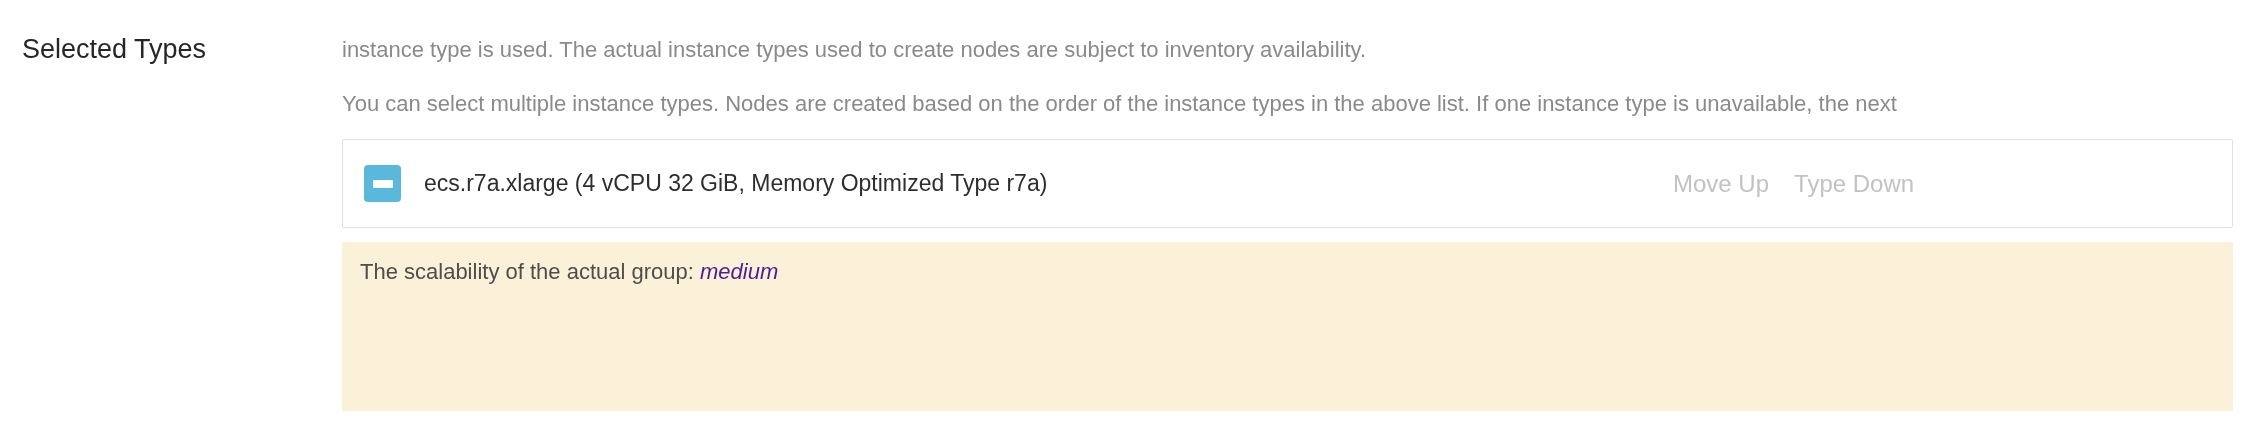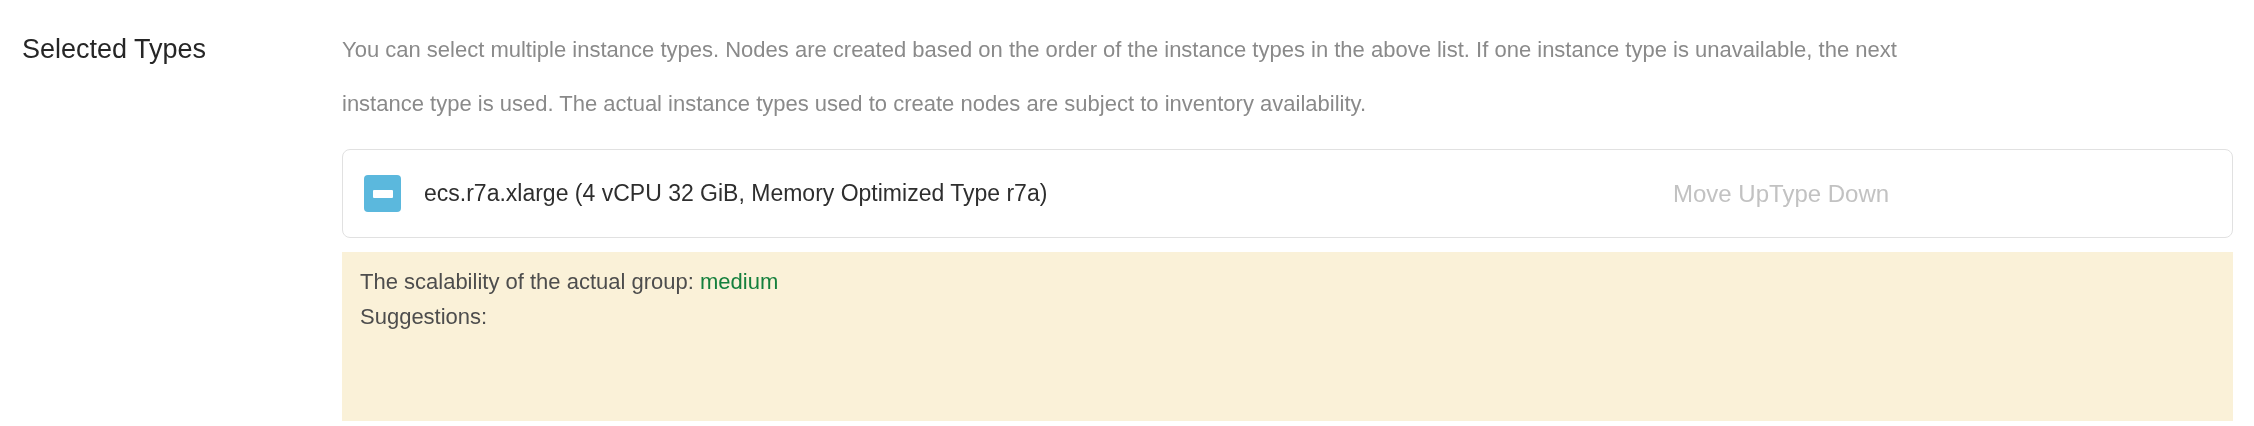--- a/index.html
+++ b/index.html
@@ -29,24 +29,24 @@
     padding-top: 23px;
   }
 
   .description {
     font-size: 22px;
     line-height: 54px;
     color: #8a8a8a;
   }
 
   .list-box {
-    margin-top: 18px;
+    margin-top: 8px;
     height: 89px;
     border: 1px solid #e1e1e1;
-    border-radius: 8px;
+    border-radius: 2px;
     background: #ffffff;
     position: relative;
     display: flex;
     align-items: center;
     padding-left: 21px;
   }
 
   .checkbox {
     width: 37px;
     height: 37px;
@@ -71,60 +71,60 @@
     color: #2e2e2e;
     white-space: nowrap;
   }
 
   .actions {
     position: absolute;
     left: 1330px;
     top: 50%;
     transform: translateY(-50%);
     display: flex;
+    gap: 25px;
     font-size: 24px;
     color: #c2c2c2;
     white-space: nowrap;
   }
   .action-link { cursor: default; }
 
   .warning {
     margin-top: 14px;
     height: 169px;
     background: #faf1d8;
     padding: 12px 18px;
     font-size: 22px;
     line-height: 35px;
     color: #4d4d4d;
   }
-  .warning .level { color: #15803d; }
+  .warning .level { color: #4c1d95; font-style: italic; }
 </style>
 </head>
 <body>
 
 <div class="row-label">Selected Types</div>
 
 <div class="content">
 
   <div class="description">
+    <div>instance type is used. The actual instance types used to create nodes are subject to inventory availability.</div>
     <div>You can select multiple instance types. Nodes are created based on the order of the instance types in the above list. If one instance type is unavailable, the next</div>
-    <div>instance type is used. The actual instance types used to create nodes are subject to inventory availability.</div>
   </div>
 
   <div class="list-box">
     <div class="checkbox">
       <span class="dash"></span>
     </div>
     <div class="item-label">ecs.r7a.xlarge (4 vCPU 32 GiB, Memory Optimized Type r7a)</div>
     <div class="actions">
       <span class="action-link">Move Up</span>
       <span class="action-link">Type Down</span>
     </div>
   </div>
 
   <div class="warning">
     <div>
       <span>The scalability of the actual group: </span><span class="level">medium</span>
     </div>
-    <div>Suggestions:</div>
   </div>
 
 </div>
 
 </body></html>

